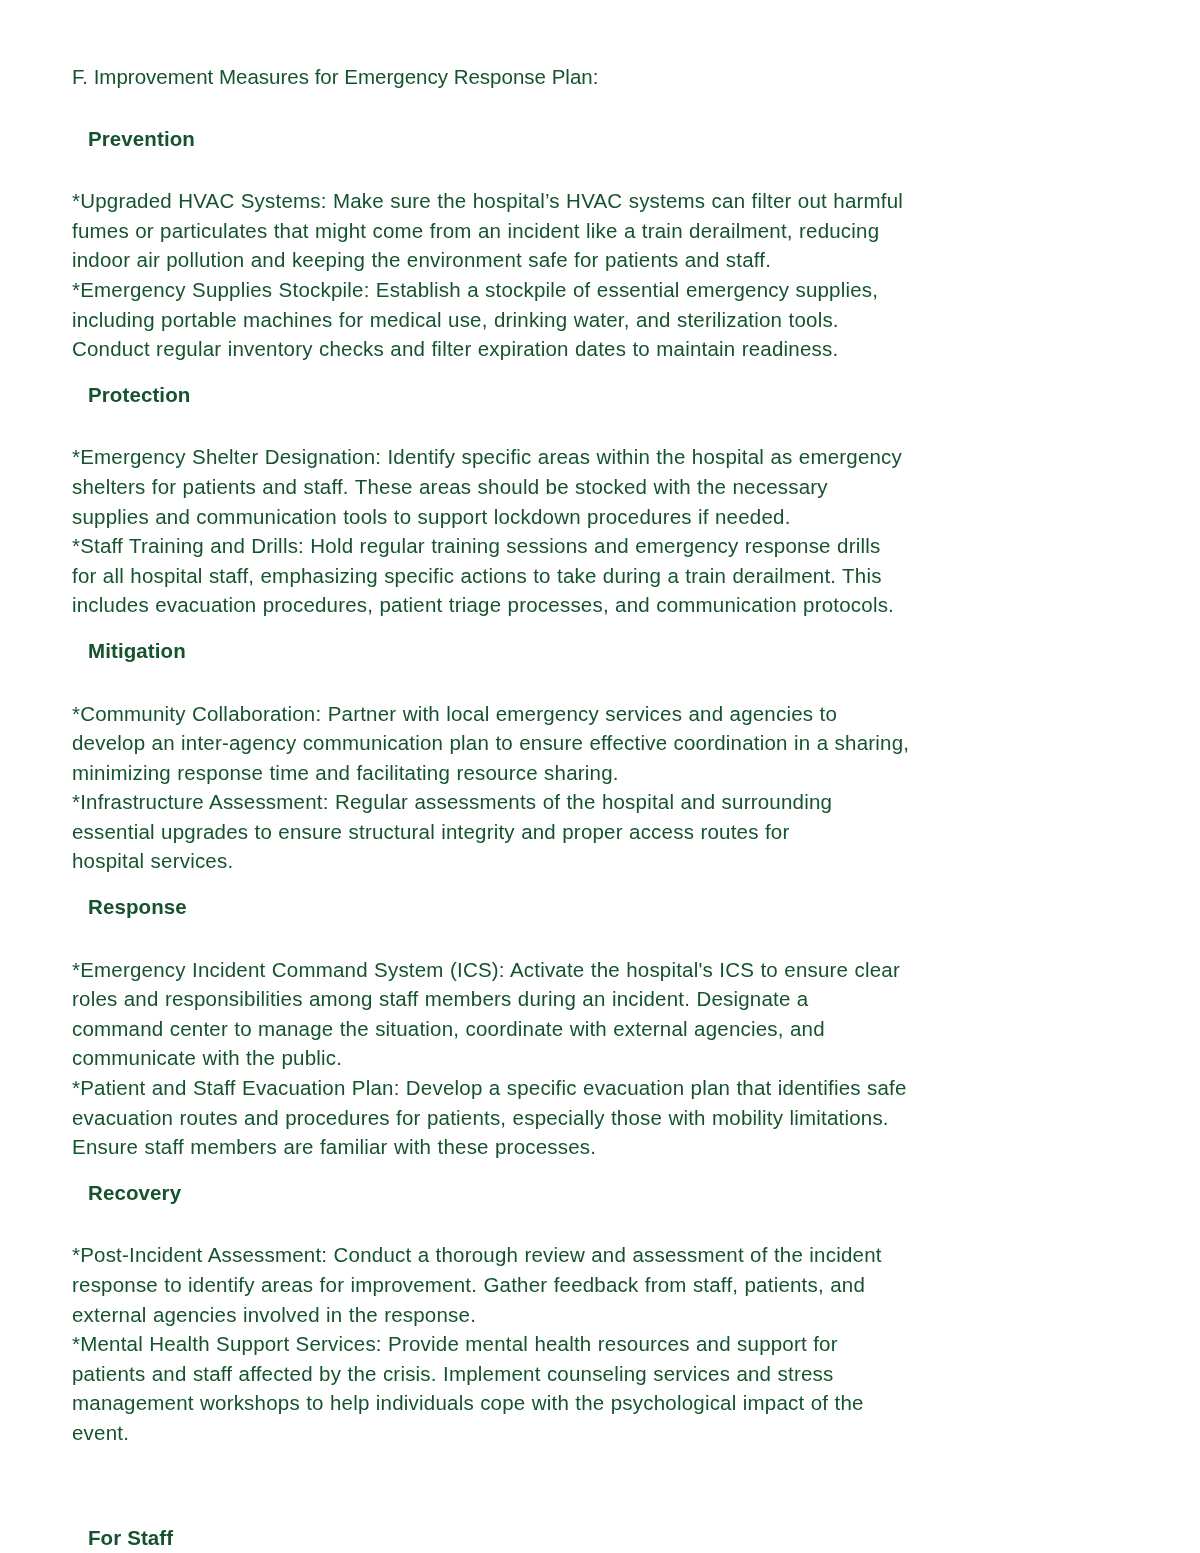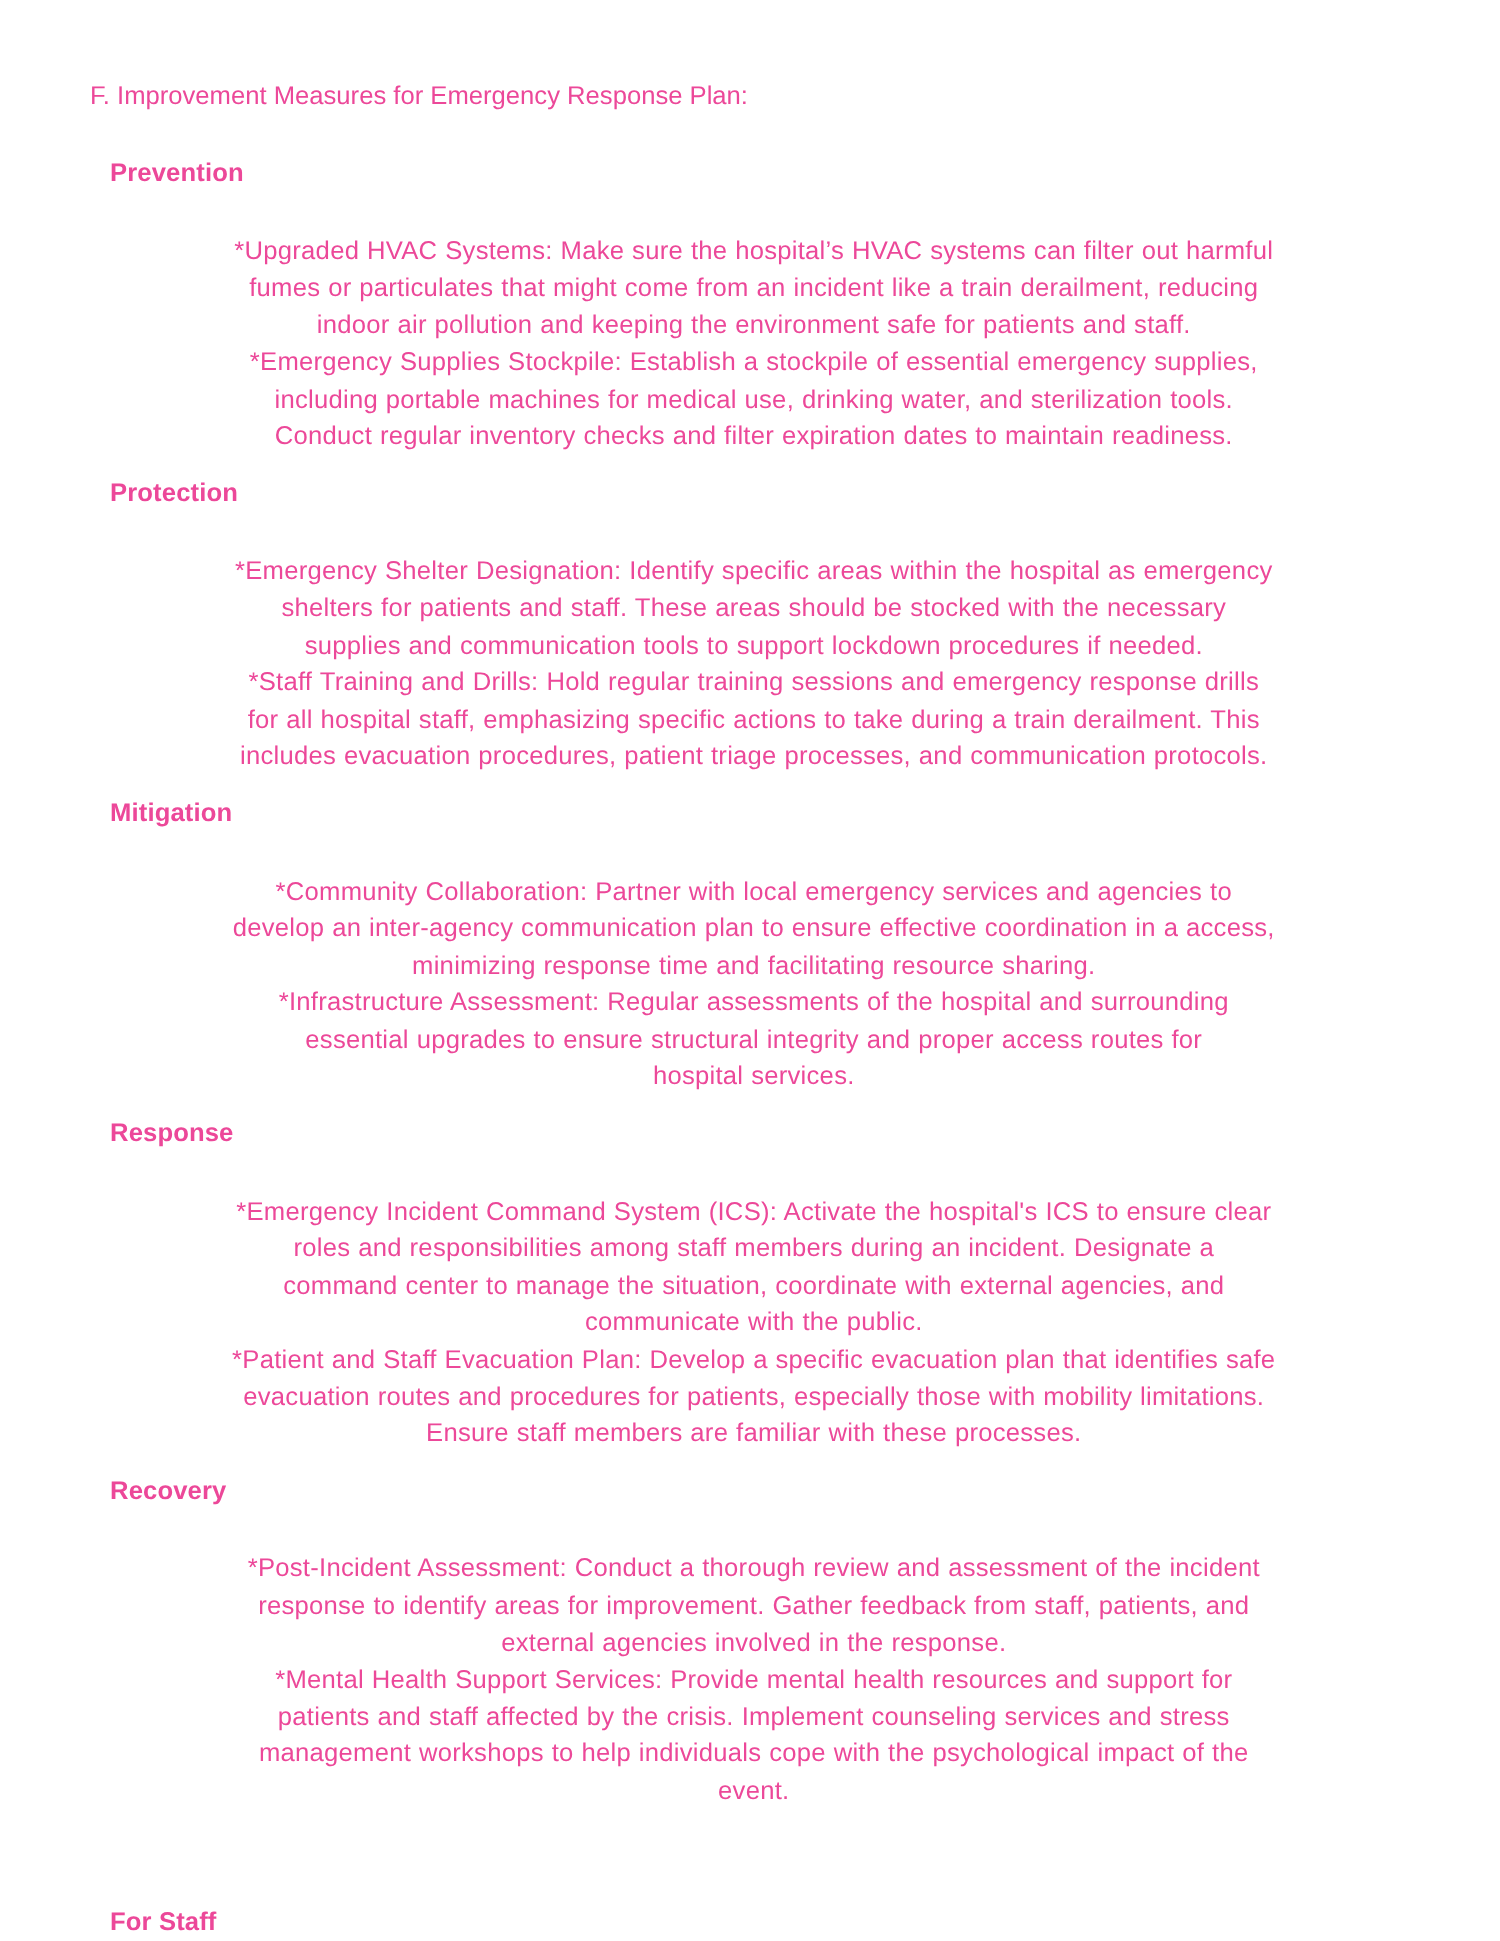--- a/index.html
+++ b/index.html
@@ -8,21 +8,21 @@
     padding: 0;
     background: #ffffff;
   }
   .page {
     position: relative;
     width: 1200px;
     height: 1553px;
     background: #ffffff;
     overflow: hidden;
     font-family: "Liberation Sans", "DejaVu Sans", sans-serif;
-    color: #ec4899;
+    color: #14532d;
     -webkit-font-smoothing: none;
   }
   .content {
     position: absolute;
     left: 72px;
     top: 62px;
     width: 1062px;
   }
 
   
@@ -48,21 +48,21 @@
     margin: 16px;
     letter-spacing: 0.005em;
   }
 
   
   .gap-after-intro { height: 16px; }
   .gap-after-heading { height: 17px; }
   .gap-blank-line { height: 59px; }
 
   
-  .line { display: block; white-space: pre; text-align: center; }
+  .line { display: block; white-space: pre; }
 </style>
 </head>
 <body>
 
 <div class="page">
   <div class="content">
 
     <p class="intro">F. Improvement Measures for Emergency Response Plan:</p>
     <div class="gap-after-intro"></div>
 
@@ -85,21 +85,21 @@
       <span class="line">supplies and communication tools to support lockdown procedures if needed.</span>
       <span class="line">*Staff Training and Drills: Hold regular training sessions and emergency response drills</span>
       <span class="line">for all hospital staff, emphasizing specific actions to take during a train derailment. This</span>
       <span class="line">includes evacuation procedures, patient triage processes, and communication protocols.</span>
     </div>
 
     <h2 class="heading">Mitigation</h2>
     <div class="gap-after-heading"></div>
     <div class="para">
       <span class="line">*Community Collaboration: Partner with local emergency services and agencies to</span>
-      <span class="line">develop an inter-agency communication plan to ensure effective coordination in a access,</span>
+      <span class="line">develop an inter-agency communication plan to ensure effective coordination in a sharing,</span>
       <span class="line">minimizing response time and facilitating resource sharing.</span>
       <span class="line">*Infrastructure Assessment: Regular assessments of the hospital and surrounding</span>
       <span class="line">essential upgrades to ensure structural integrity and proper access routes for</span>
       <span class="line">hospital services.</span>
     </div>
 
     <h2 class="heading">Response</h2>
     <div class="gap-after-heading"></div>
     <div class="para">
       <span class="line">*Emergency Incident Command System (ICS): Activate the hospital's ICS to ensure clear</span>

